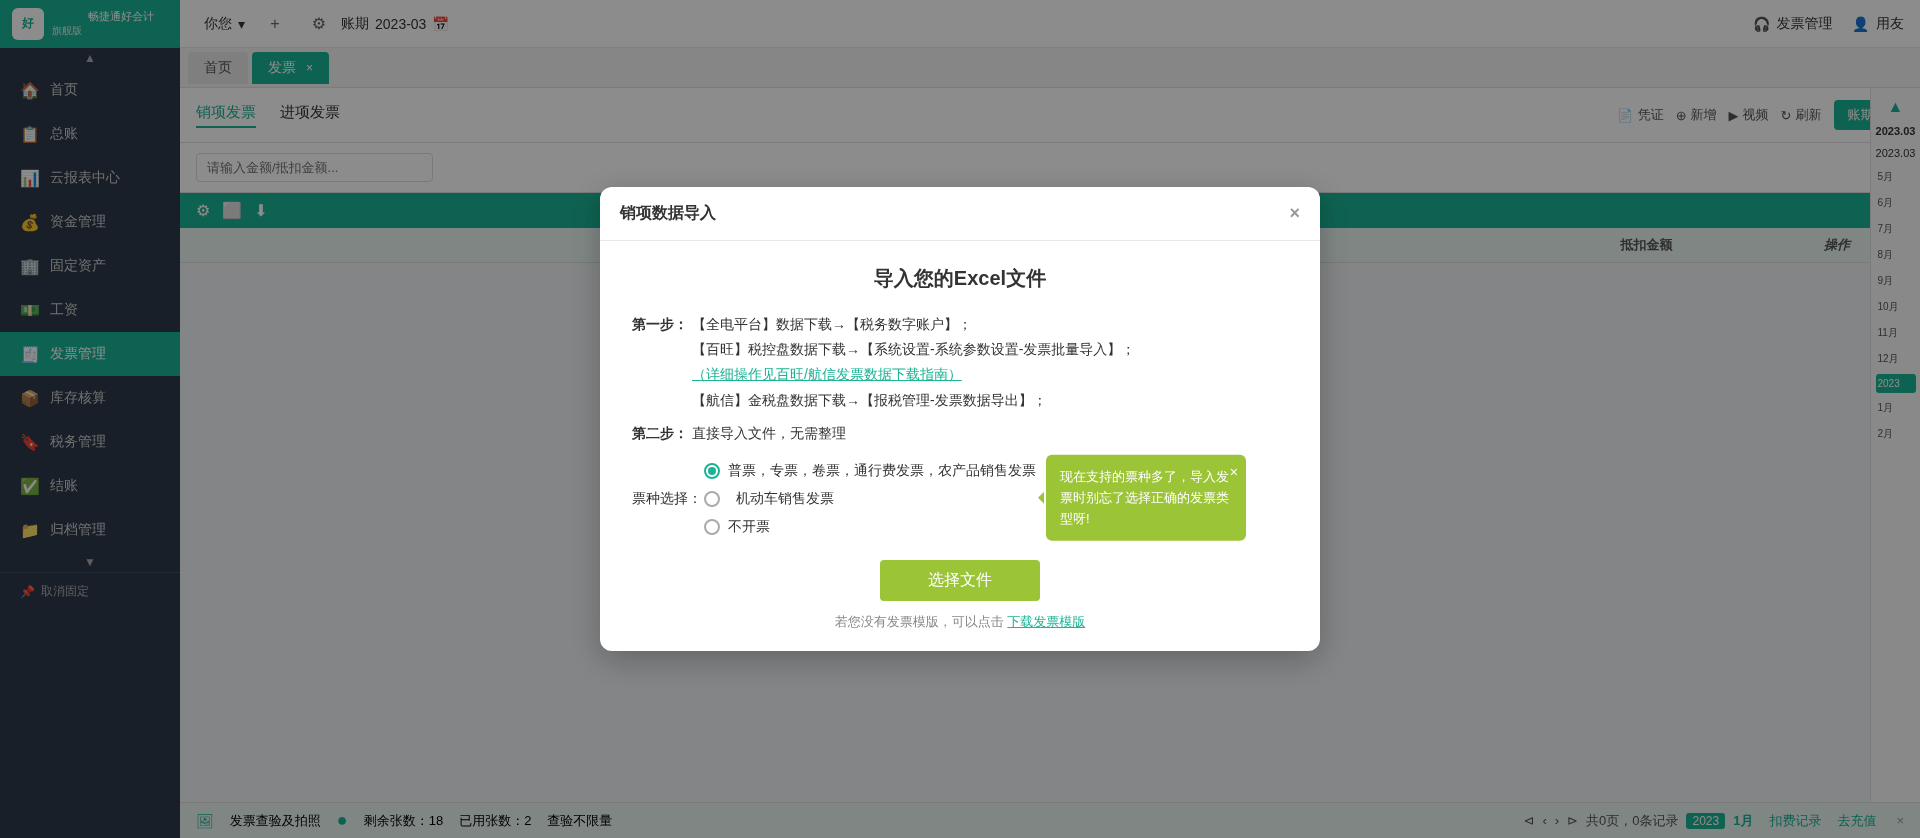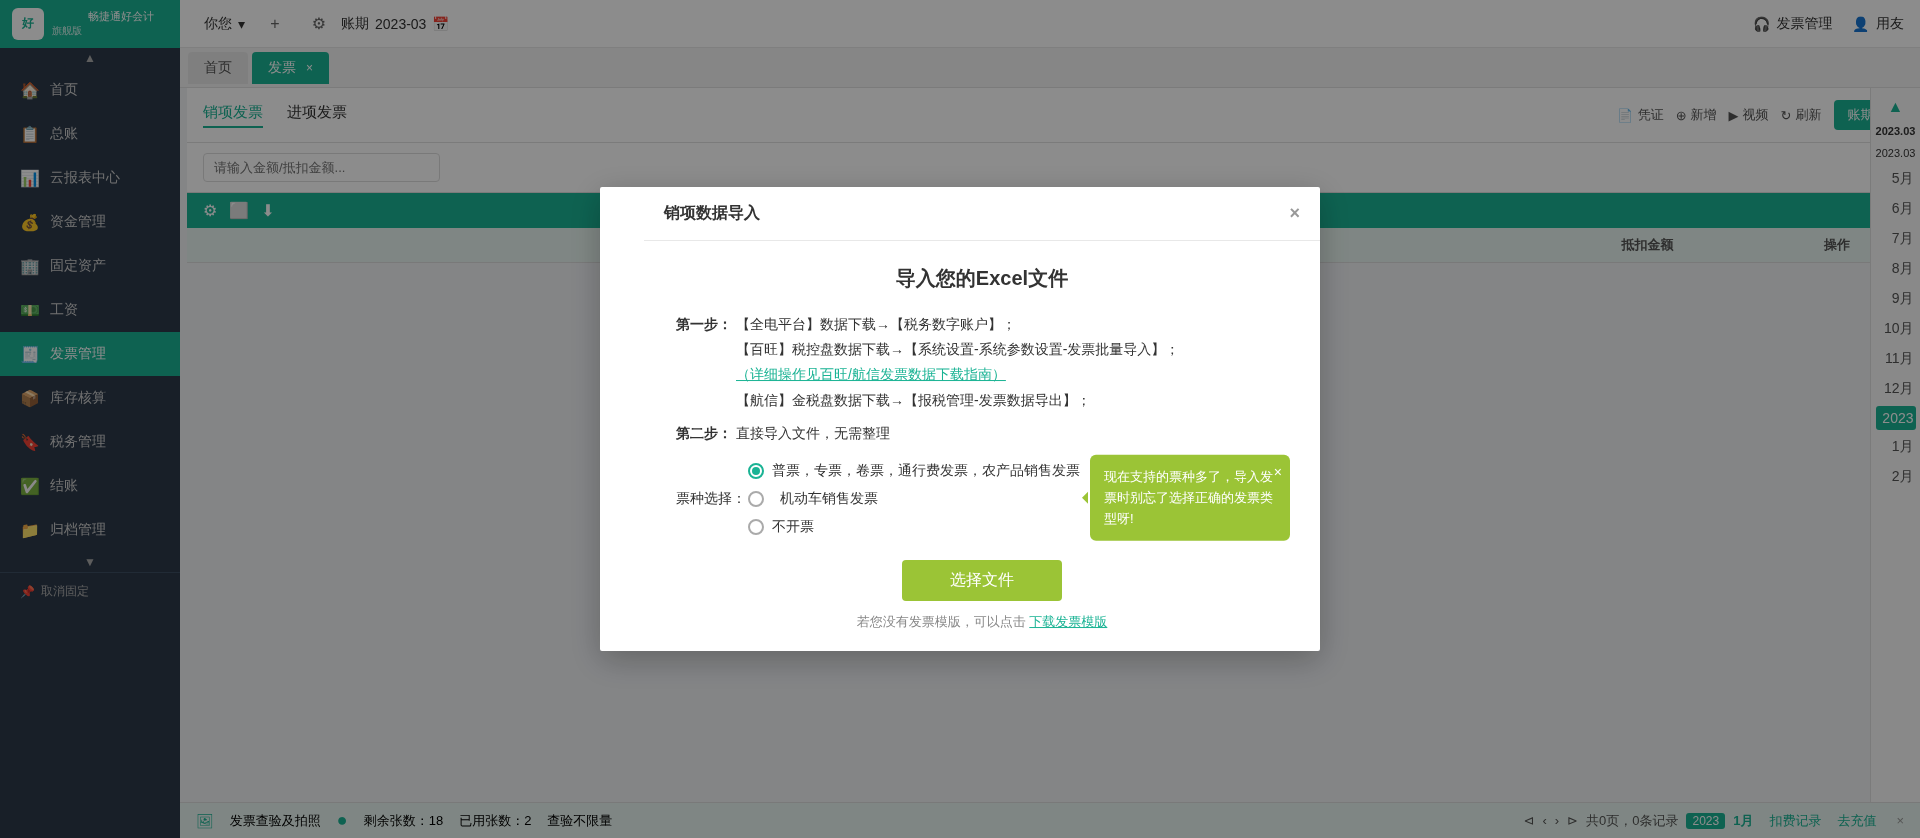--- a/index.html
+++ b/index.html
@@ -91,31 +91,31 @@
     .table-toolbar {
       display: flex; align-items: center; gap: 12px;
       padding: 8px 16px; background: #1ab394;
     }
     .toolbar-icon-btn { color: #fff; cursor: pointer; font-size: 16px; }
     .table-header-row {
       display: flex; background: #e8f5f0; border-bottom: 1px solid #ddd;
       padding: 8px 16px; font-size: 13px; color: #555; font-weight: 600;
     }
     .table-col { flex: 1; }
-    .table-col.op { width: 80px; flex: none; }
+    .table-col.op { width: 80px; flex: none; font-style: italic; }
 
     
     .right-panel {
       position: absolute; right: 0; top: 0; bottom: 0; width: 50px;
       background: #f9f9f9; border-left: 1px solid #e0e0e0;
       display: flex; flex-direction: column; align-items: center;
       padding-top: 8px; gap: 4px;
     }
     .month-item {
-      font-size: 14px; color: #555; padding: 4px 2px; text-align: right;
+      font-size: 10px; color: #555; padding: 4px 2px; text-align: left;
       cursor: pointer; width: 40px;
     }
     .month-item.current { background: #1ab394; color: #fff; border-radius: 3px; }
     .scroll-up-btn, .scroll-down-btn {
       color: #1ab394; font-size: 16px; cursor: pointer; padding: 2px;
     }
 
     
     .bottom-bar {
       position: absolute; bottom: 0; left: 0; right: 0; height: 36px;
@@ -130,22 +130,22 @@
 
     
     .overlay {
       position: fixed; top: 0; left: 0; right: 0; bottom: 0;
       background: rgba(0,0,0,0.45); z-index: 200;
     }
 
     
     .modal {
       position: fixed; top: 50%; left: 50%; transform: translate(-50%, -50%);
-      background: #fff; border-radius: 2px; width: 720px;
-      box-shadow: 0 8px 32px rgba(0,0,0,0.25); z-index: 300; overflow: visible; padding-left: 44px;
+      background: #fff; border-radius: 12px; width: 720px;
+      box-shadow: 0 8px 32px rgba(0,0,0,0.25); z-index: 300; overflow: visible;
     }
     .modal-header {
       display: flex; align-items: center; justify-content: space-between;
       padding: 16px 20px; border-bottom: 1px solid #e8e8e8;
       font-size: 16px; font-weight: 600; color: #333;
     }
     .modal-close { cursor: pointer; font-size: 18px; color: #999; }
     .modal-body { padding: 24px 32px 20px; }
     .modal-title { text-align: center; font-size: 20px; font-weight: 600; color: #333; margin-bottom: 20px; }
 
@@ -182,21 +182,21 @@
       background: #9bc436; color: #fff; border-radius: 6px;
       padding: 12px 14px; font-size: 13px; width: 200px; line-height: 1.6;
       z-index: 400;
     }
     .tooltip-bubble::before {
       content: ''; position: absolute; left: -8px; top: 50%; transform: translateY(-50%);
       border: 6px solid transparent; border-right-color: #9bc436; border-left: none;
     }
     .tooltip-close { position: absolute; top: 6px; right: 8px; cursor: pointer; font-size: 14px; color: #fff; }
 
-    .content-area { height: calc(838px - 48px - 40px); overflow: hidden; position: relative; padding-left: 7px; }
+    .content-area { height: calc(838px - 48px - 40px); overflow: hidden; position: relative; }
   </style>
 </head>
 <body>
 
 <div class="top-header">
   <div class="logo-area">
     <div class="logo-icon">好</div>
     <div>
       <div class="logo-text">畅捷通好会计</div>
       <div class="logo-sub">旗舰版</div>

